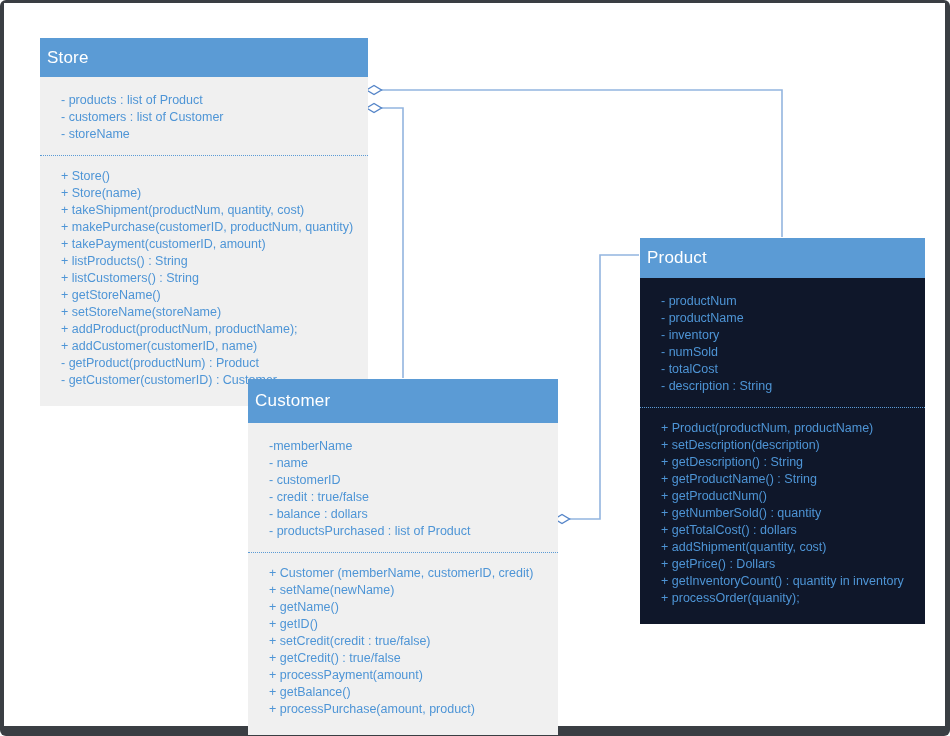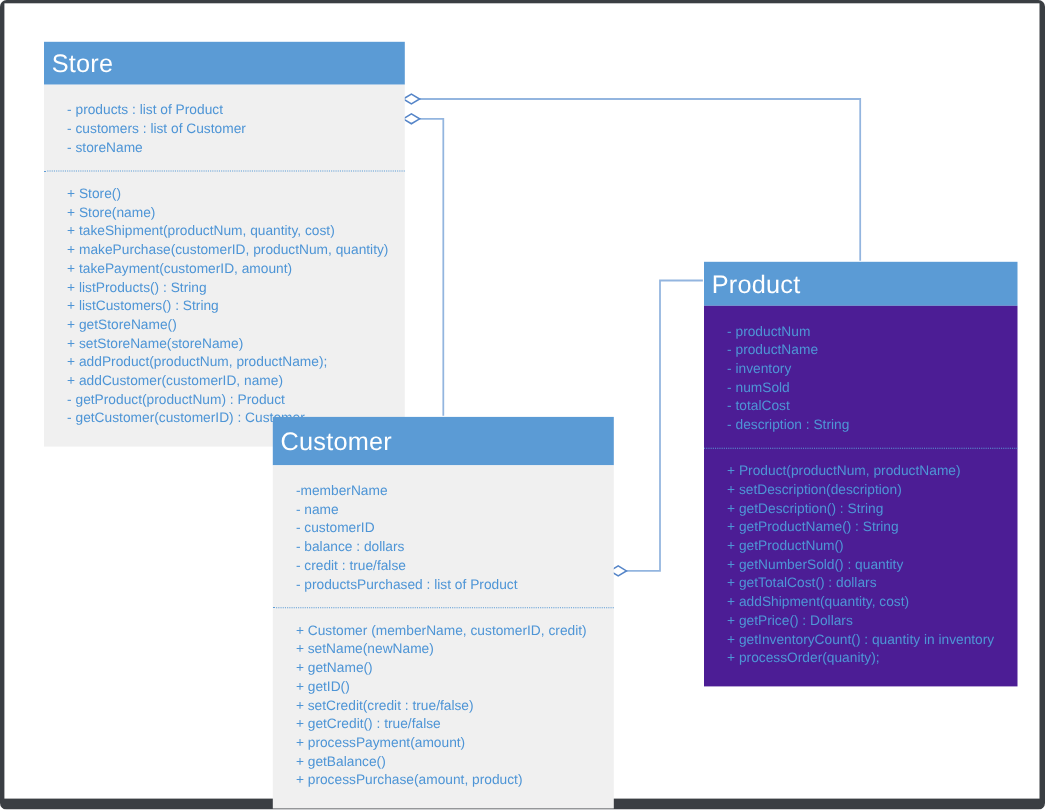--- a/index.html
+++ b/index.html
@@ -25,21 +25,21 @@
   .uml-class {
     position:absolute;
     font-size:12.5px;
   }
   .uml-header {
     background:#5B9BD5;
     color:#ffffff;
     display:flex;
     align-items:center;
     padding-left:7px;
-    font-size:23px;
+    font-size:17px;
     letter-spacing:0.2px;
   }
   .uml-body {
     background:#F0F0F0;
     color:#4E95D6;
     padding:3px 0 5px 0;
   }
   ul.rows {
     list-style:none;
     margin:12px; padding:0;
@@ -100,43 +100,43 @@
   </section>
       <section class="uml-class" style="left: 248px; top: 379px; width: 310px;">
     <header class="uml-header" style="height: 44px; background: rgb(91, 155, 213); color: rgb(255, 255, 255);">
       <span class="title">Customer</span>
     </header>
     <div class="uml-body" style="background: rgb(240, 240, 240); color: rgb(78, 149, 214);">
       <ul class="rows attrs">
             <li>-memberName</li>
             <li>- name</li>
             <li>- customerID</li>
+            <li>- credit : true/false</li>
             <li>- balance : dollars</li>
-            <li>- credit : true/false</li>
             <li>- productsPurchased : list of Product</li>
           </ul>
       <div class="sep" style="border-top-color: rgb(91, 155, 213);"></div>
       <ul class="rows methods">
             <li>+ Customer (memberName, customerID, credit)</li>
             <li>+ setName(newName)</li>
             <li>+ getName()</li>
             <li>+ getID()</li>
             <li>+ setCredit(credit : true/false)</li>
             <li>+ getCredit() : true/false</li>
             <li>+ processPayment(amount)</li>
             <li>+ getBalance()</li>
             <li>+ processPurchase(amount, product)</li>
           </ul>
     </div>
   </section>
       <section class="uml-class" style="left: 640px; top: 238px; width: 285px; border-radius: 17px;">
     <header class="uml-header" style="height: 40px; background: rgb(91, 155, 213); color: rgb(255, 255, 255);">
       <span class="title">Product</span>
     </header>
-    <div class="uml-body" style="background: #4c1d95; color: rgb(78, 149, 214);">
+    <div class="uml-body" style="background: #0f172a; color: rgb(78, 149, 214);">
       <ul class="rows attrs">
             <li>- productNum</li>
             <li>- productName</li>
             <li>- inventory</li>
             <li>- numSold</li>
             <li>- totalCost</li>
             <li>- description : String</li>
           </ul>
       <div class="sep" style="border-top-color: rgb(91, 155, 213);"></div>
       <ul class="rows methods">

